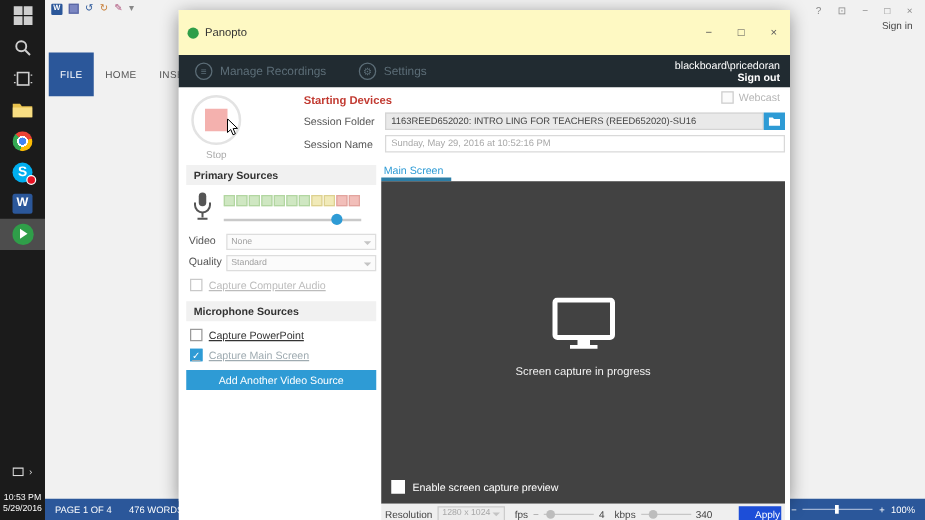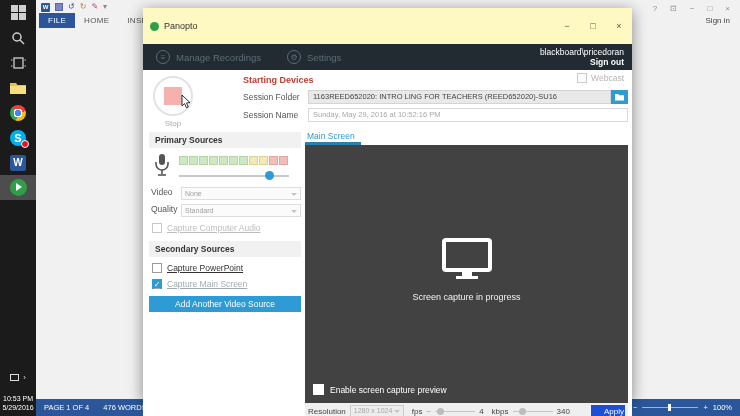--- a/index.html
+++ b/index.html
@@ -31,21 +31,21 @@
   .tb-clock { position:absolute; bottom:4px; left:0; width:36px; text-align:center; color:#fff; font-size:7px; line-height:9px; }
 
   
   .word-window { position:absolute; left:36px; top:0; right:0; bottom:0; background:#f1f1f1; }
   .word-qat { position:absolute; left:5px; top:2px; display:flex; gap:5px; align-items:center; height:10px; }
   .qat-ic { font-size:8px; line-height:10px; }
   .word-sq { width:9px; height:9px; background:#2b579a; color:#fff; font-size:6px; font-weight:bold;
              display:flex; align-items:center; justify-content:center; border-radius:1px; }
   .save-sq { width:8px; height:8px; background:#7b86c2; border:1px solid #5a67a5; }
   .ribbon-tabs { position:absolute; left:3px; top:13px; display:flex; font-size:8px; }
-  .rtab { padding:3px 9px; color:#555; letter-spacing:.3px; }
+  .rtab { padding:13px 9px; color:#555; letter-spacing:.3px;margin-top:29px; }
   .rtab.file { background:#2b579a; color:#fff; }
   .word-wincontrols { position:absolute; top:4px; right:10px; display:flex; gap:13px; color:#8a8a8a; font-size:8px; }
   .word-signin { position:absolute; top:16px; right:10px; color:#444; font-size:8px; }
   .word-status { position:absolute; left:0; right:0; bottom:0; height:17px; background:#2b579a; color:#fff;
                  display:flex; align-items:center; font-size:7.5px; padding:0 8px; z-index:55; }
   .ws-gap { margin-right:14px; }
   .ws-right { margin-left:auto; display:flex; align-items:center; gap:5px; }
   .zoom-track { width:56px; height:1px; background:#9fb3d4; position:relative; }
   .zoom-thumb { position:absolute; left:26px; top:-3px; width:3px; height:7px; background:#fff; }
 
@@ -330,21 +330,21 @@
         <div class="src-row">
           <span class="sl">Quality</span>
           <span class="dd">Standard</span>
         </div>
 
         <div class="cb-row disabled">
           <span class="cbx"></span>
           <span>Capture Computer Audio</span>
         </div>
 
-        <div class="section-head" style="margin-top:8px">Secondary Sources</div>
+        <div class="section-head" style="margin-top:8px">Microphone Sources</div>
 
         <div class="cb-row dark">
           <span class="cbx" style="border-color:#9a9a9a"></span>
           <span>Capture PowerPoint</span>
         </div>
         <div class="cb-row checked-dim">
           <span class="cbx checked">✓</span>
           <span>Capture Main Screen</span>
         </div>
 

